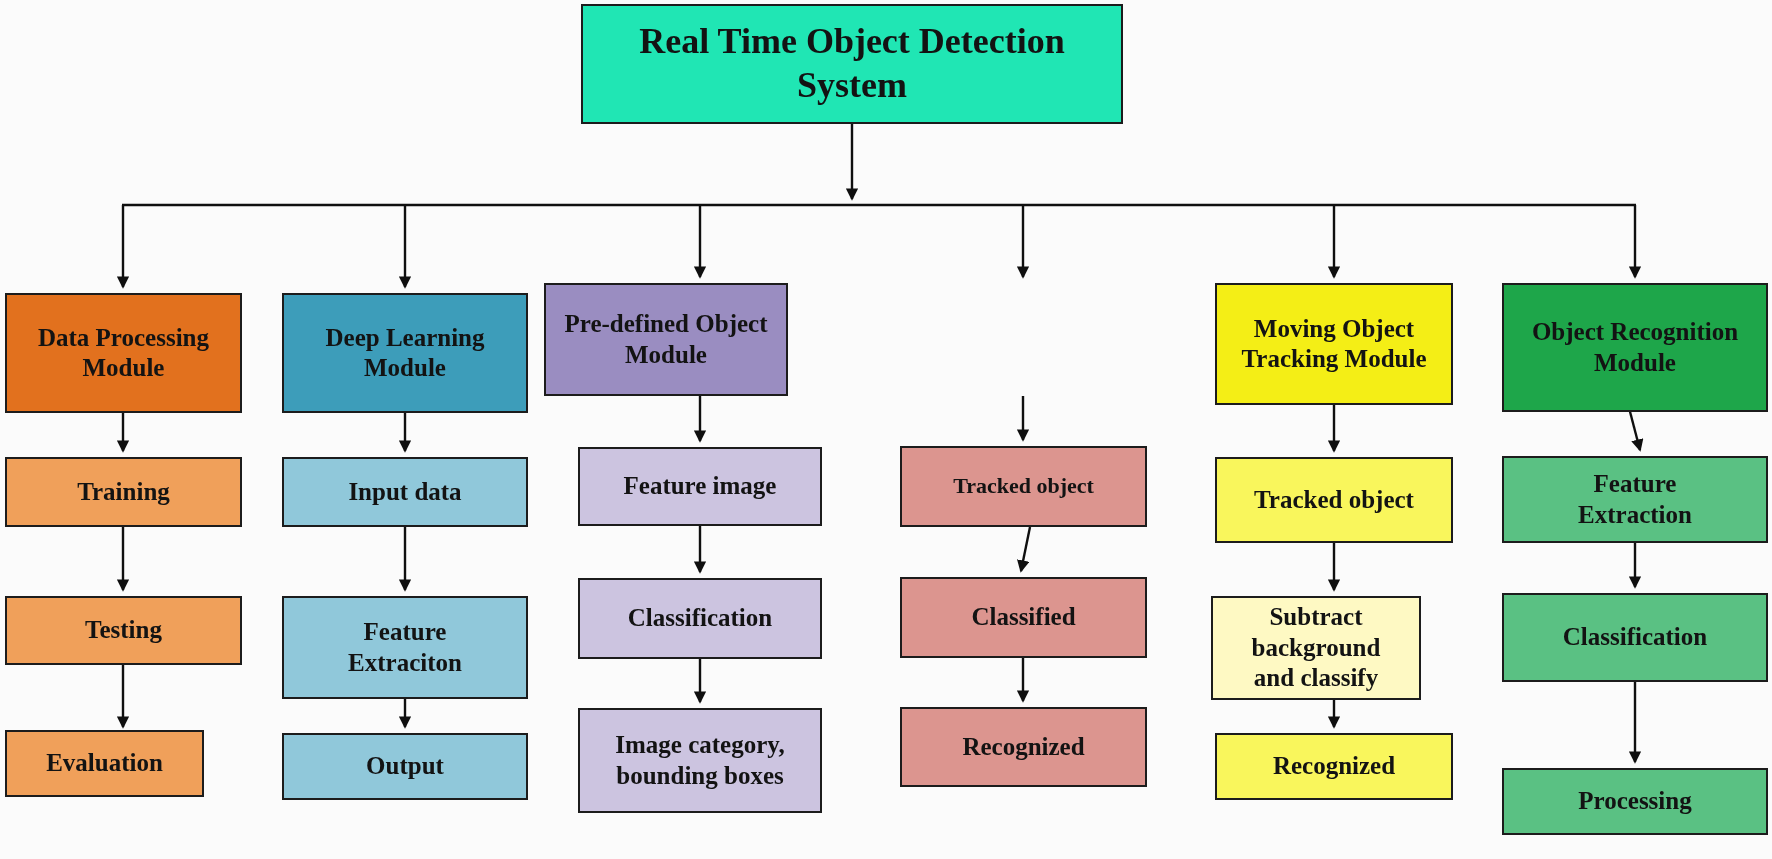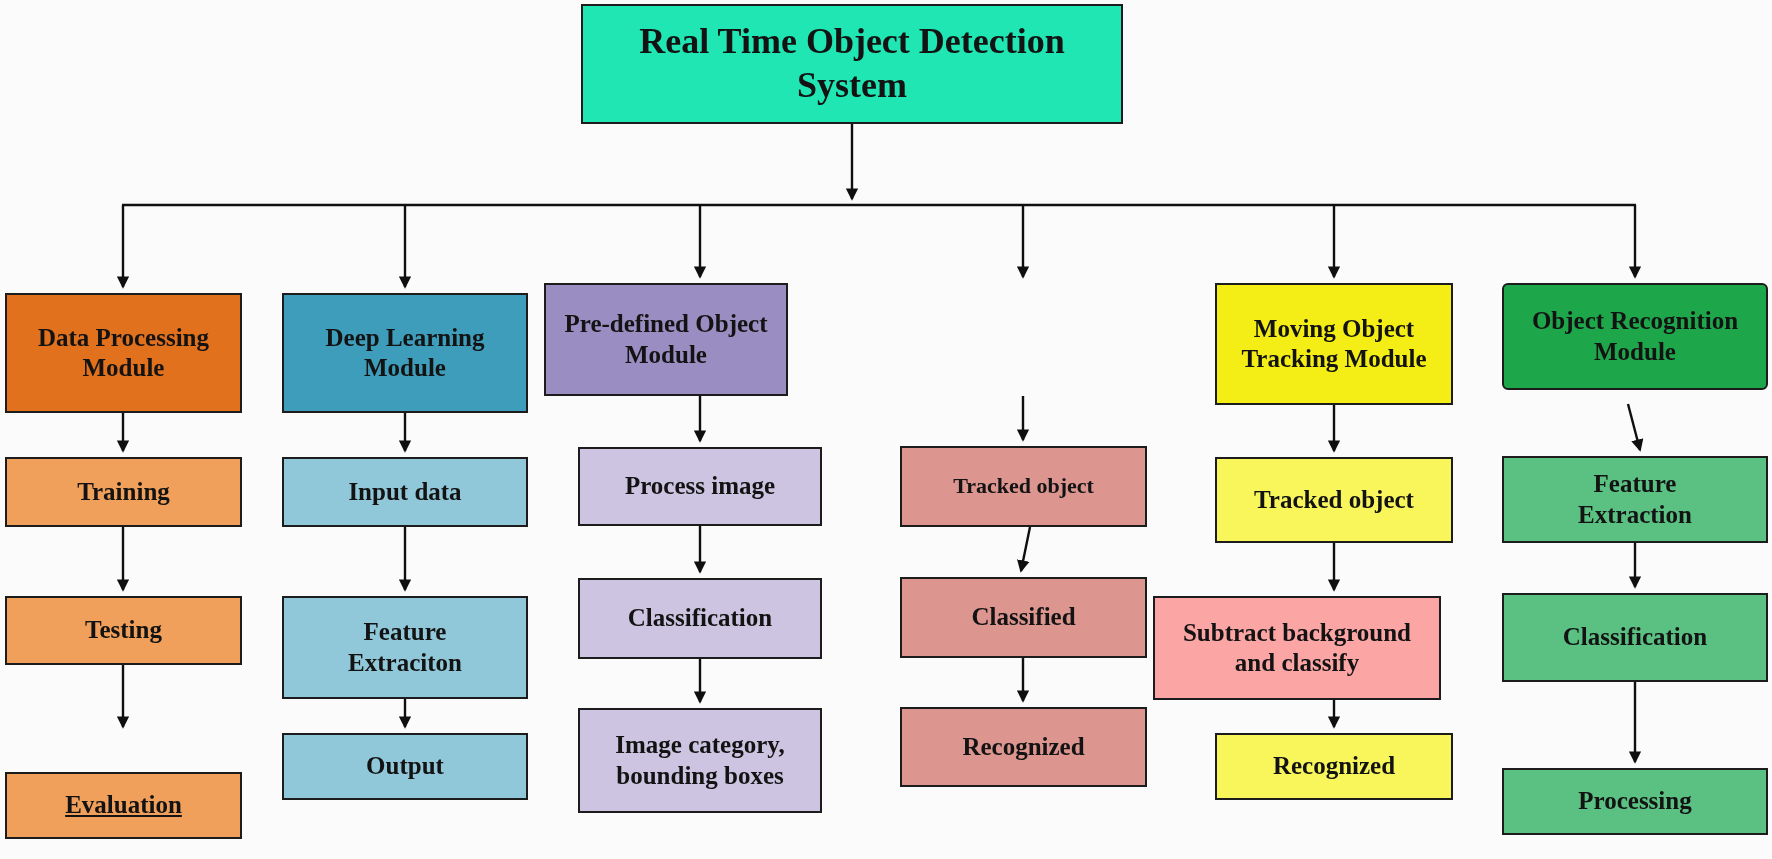--- a/index.html
+++ b/index.html
@@ -87,39 +87,39 @@
     <line x1="1628" y1="404" x2="1640" y2="450" marker-end="url(#ah)"></line>
     <line x1="1635" y1="543" x2="1635" y2="587" marker-end="url(#ah)"></line>
     <line x1="1635" y1="682" x2="1635" y2="762" marker-end="url(#ah)"></line>
   </svg>
 
   <div class="node title-node" style="left: 581px; top: 4px; width: 542px; height: 120px; background: rgb(32, 230, 180);">Real Time Object Detection System</div>
 
   <div class="node header-node" style="left: 5px; top: 293px; width: 237px; height: 120px; background: rgb(226, 113, 30);">Data Processing Module</div>
   <div class="node step-node" style="left: 5px; top: 457px; width: 237px; height: 70px; background: rgb(240, 160, 90);">Training</div>
   <div class="node step-node" style="left: 5px; top: 596px; width: 237px; height: 69px; background: rgb(240, 160, 90);">Testing</div>
-  <div class="node step-node" style="left: 5px; top: 772px; width: 237px; height: 67px; background: rgb(240, 160, 90); text-decoration: underline;">Evaluation</div>
+  <div class="node step-node" style="left: 5px; top: 730px; width: 199px; height: 67px; background: rgb(240, 160, 90);">Evaluation</div>
 
   <div class="node header-node" style="left: 282px; top: 293px; width: 246px; height: 120px; background: rgb(61, 157, 186);">Deep Learning Module</div>
   <div class="node step-node pad-wide" style="left: 282px; top: 596px; width: 246px; height: 103px; background: rgb(144, 200, 218);">Feature Extraciton</div>
   <div class="node step-node" style="left: 282px; top: 457px; width: 246px; height: 70px; background: rgb(144, 200, 218);">Input data</div>
   <div class="node step-node" style="left: 282px; top: 733px; width: 246px; height: 67px; background: rgb(144, 200, 218);">Output</div>
 
   <div class="node header-node" style="left: 544px; top: 283px; width: 244px; height: 113px; background: rgb(154, 141, 193);">Pre-defined Object Module</div>
-  <div class="node step-node" style="left: 578px; top: 447px; width: 244px; height: 79px; background: rgb(204, 196, 224);">Process image</div>
+  <div class="node step-node" style="left: 578px; top: 447px; width: 244px; height: 79px; background: rgb(204, 196, 224);">Feature image</div>
   <div class="node step-node" style="left: 578px; top: 578px; width: 244px; height: 81px; background: rgb(204, 196, 224);">Classification</div>
   <div class="node step-node" style="left: 578px; top: 708px; width: 244px; height: 105px; background: rgb(204, 196, 224);">Image category, bounding boxes</div>
 
   <div class="node step-node step-sm" style="left: 900px; top: 446px; width: 247px; height: 81px; background: rgb(220, 149, 143);">Tracked object</div>
   <div class="node step-node" style="left: 900px; top: 577px; width: 247px; height: 81px; background: rgb(220, 149, 143); text-align: center;">Classified</div>
   <div class="node step-node" style="left: 900px; top: 707px; width: 247px; height: 80px; background: rgb(220, 149, 143);">Recognized</div>
 
   <div class="node header-node" style="left: 1215px; top: 283px; width: 238px; height: 122px; background: rgb(244, 238, 22);">Moving Object Tracking Module</div>
   <div class="node step-node" style="left: 1215px; top: 457px; width: 238px; height: 86px; background: rgb(249, 246, 92);">Tracked object</div>
-  <div class="node step-node" style="left: 1153px; top: 596px; width: 288px; height: 104px; background: #fca5a5;">Subtract background and classify</div>
+  <div class="node step-node" style="left: 1211px; top: 596px; width: 210px; height: 104px; background: #fef9c3;">Subtract background and classify</div>
   <div class="node step-node" style="left: 1215px; top: 733px; width: 238px; height: 67px; background: rgb(249, 246, 92);">Recognized</div>
 
-  <div class="node header-node" style="left: 1502px; top: 283px; width: 266px; height: 107px; background: rgb(30, 166, 74); border-radius: 6px;">Object Recognition Module</div>
+  <div class="node header-node" style="left: 1502px; top: 283px; width: 266px; height: 129px; background: rgb(30, 166, 74);">Object Recognition Module</div>
   <div class="node step-node pad-wide" style="left: 1502px; top: 456px; width: 266px; height: 87px; background: rgb(90, 193, 131);">Feature Extraction</div>
   <div class="node step-node" style="left: 1502px; top: 593px; width: 266px; height: 89px; background: rgb(90, 193, 131);">Classification</div>
   <div class="node step-node" style="left: 1502px; top: 768px; width: 266px; height: 67px; background: rgb(90, 193, 131);">Processing</div>
 
 </div>
 
 </body></html>

